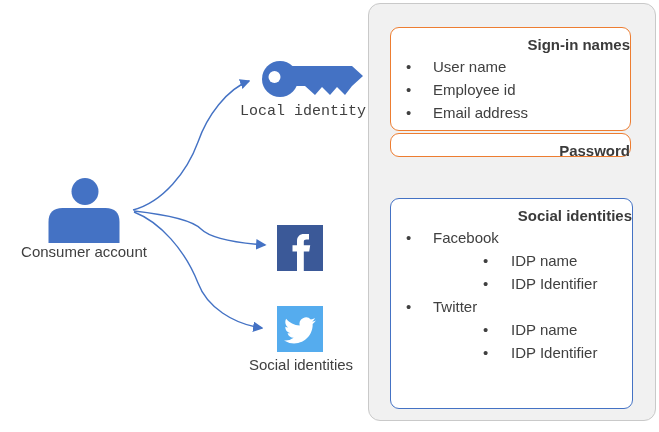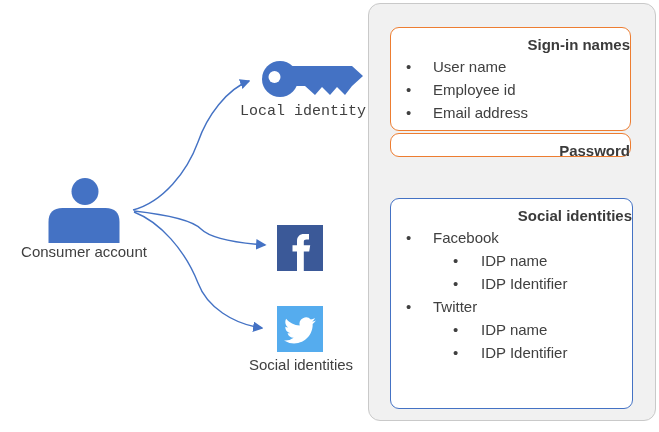--- a/index.html
+++ b/index.html
@@ -75,21 +75,21 @@
     line-height: 23px;
     padding-left: 42px;
     font-size: 15px;
   }
   .attr-list li::before {
     content: "\2022";
     position: absolute;
     left: 15px;
     color: var(--text);
   }
-  .attr-list li.lvl2 { padding-left: 90px; }
+  .attr-list li.lvl2 { padding-left: 90px; margin-left: 30px; }
   .attr-list li.lvl2::before { left: 62px; }
 </style>
 </head>
 <body>
 
 <div class="canvas">
 
   <svg class="arrows-layer" viewBox="0 0 659 432">
     <defs>
       <marker id="arrowhead" viewBox="0 0 10 10" refX="8.5" refY="5" markerWidth="7.5" markerHeight="7.5" orient="auto">

